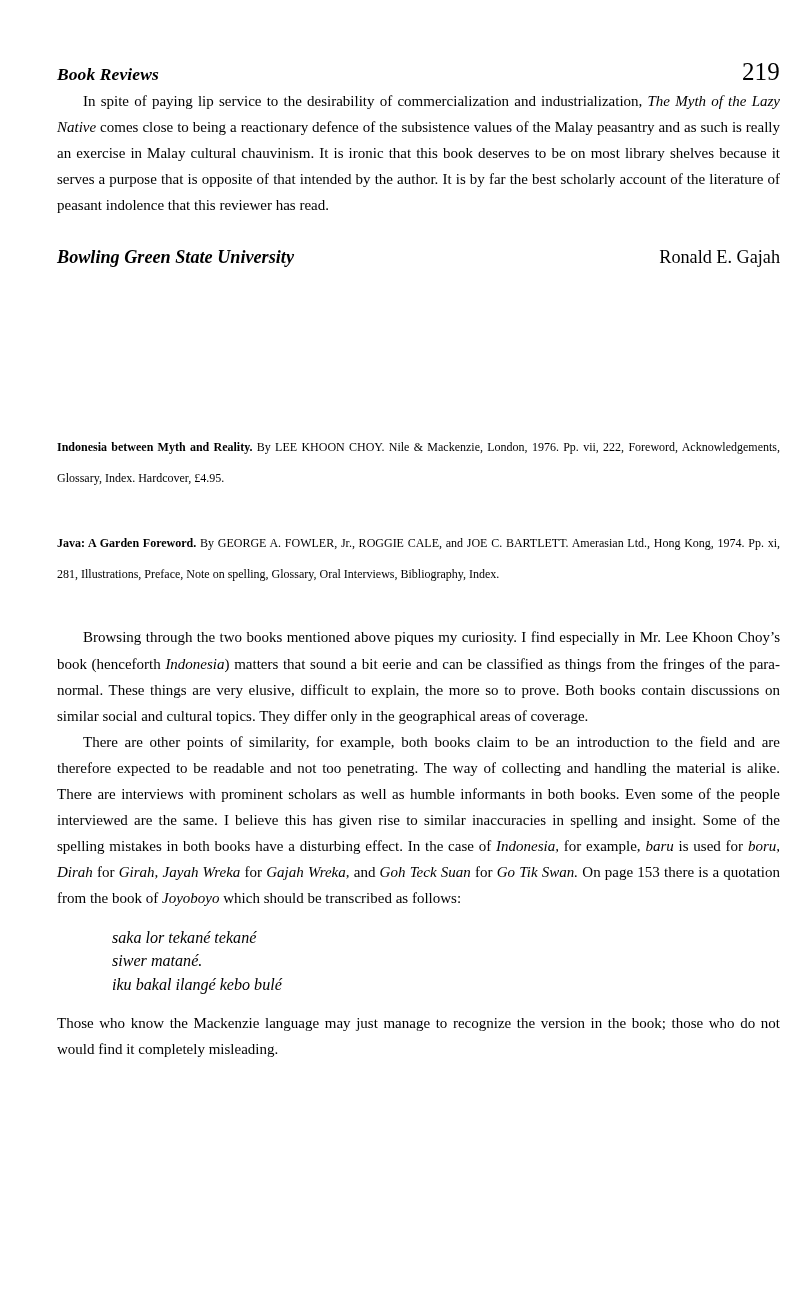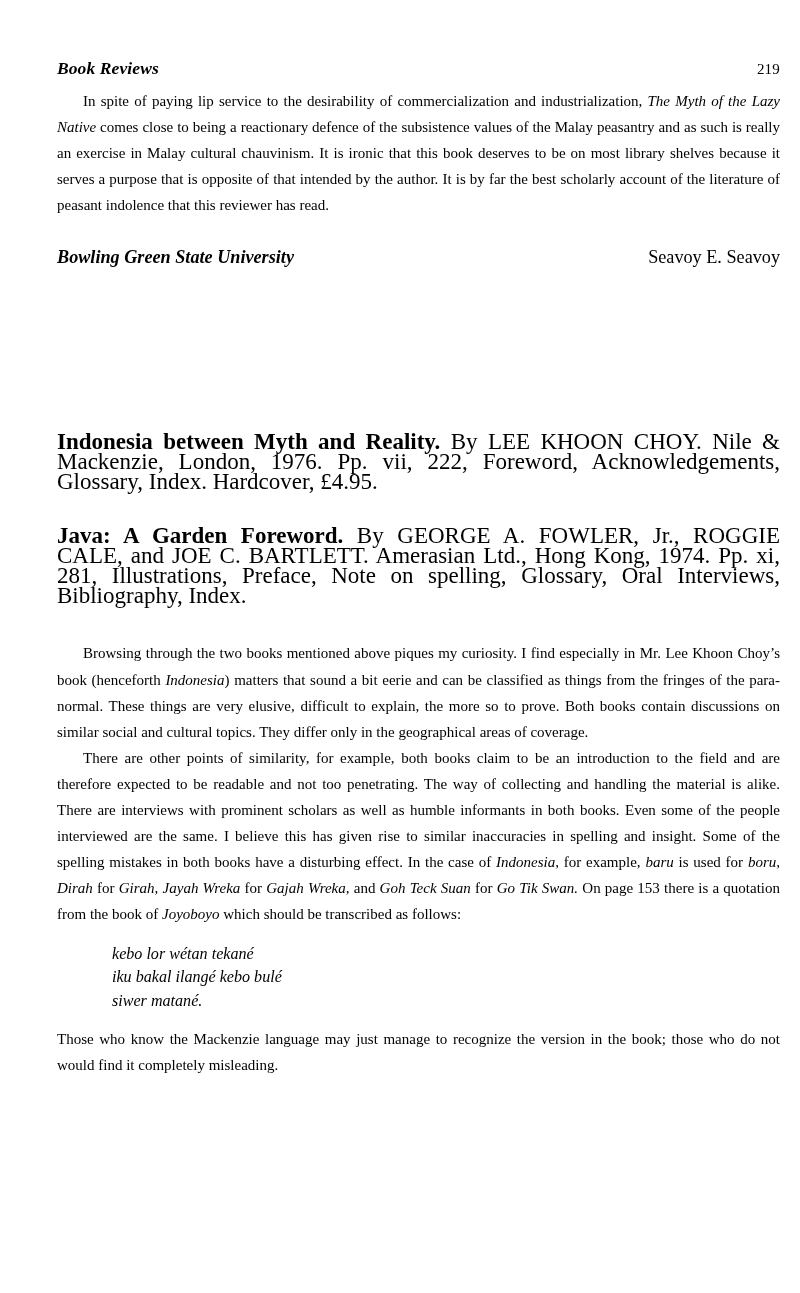--- a/index.html
+++ b/index.html
@@ -35,21 +35,21 @@
     padding-top: 14px;
     height: 30px;
   }
   .running-head-title {
     font-style: italic;
     font-weight: bold;
     font-size: 17.5px;
     letter-spacing: 0.1px;
   }
   .running-head-folio {
-    font-size: 15px;
+    font-size: 25px;
     font-weight: normal;
     letter-spacing: 0.2px;
   }
 
   
   .para {
     font-size: 15px;
     line-height: 26.1px;
     text-align: justify;
     text-justify: inter-word;
@@ -79,22 +79,22 @@
   }
   .attribution-reviewer {
     font-style: normal;
   }
 
   
   .section-break { height: 162px; }
 
   
   .book-entry {
-    font-size: 23px;
-    line-height: 20px;
+    font-size: 12px;
+    line-height: 31px;
     text-align: justify;
     margin: 0;
   }
   .book-entry .book-title {
     font-weight: bold;
   }
   .entry-gap-large { height: 34px; }
 
   
   .verse {
@@ -117,21 +117,21 @@
       <span class="running-head-title">Book Reviews</span>
       <span class="running-head-folio">219</span>
     </div>
 
     <p class="para indent"><span>In spite of paying lip service to the desirability of commercialization and industrialization, </span><span class="italic">The Myth of the Lazy Native</span><span> comes close to being a reactionary defence of the subsistence values of the Malay peasantry and as such is really an exercise in Malay cultural chauvinism. It is ironic that this book deserves to be on most library shelves because it serves a purpose that is opposite of that intended by the author. It is by far the best scholarly account of the literature of peasant indolence that this reviewer has read.</span></p>
 
     <div class="gap-after-first-para"></div>
 
     <div class="attribution">
       <span class="attribution-affiliation">Bowling Green State University</span>
-      <span class="attribution-reviewer">Seavoy E. Seavoy</span>
+      <span class="attribution-reviewer">Ronald E. Gajah</span>
     </div>
 
     <div class="section-break"></div>
 
     <p class="book-entry">
       <span class="book-title">Indonesia between Myth and Reality.</span><span> By LEE KHOON CHOY. Nile &amp; Mackenzie, London, 1976. Pp. vii, 222, Foreword, Acknowledgements, Glossary, Index. Hardcover, £4.95.</span>
     </p>
 
     <div class="entry-gap-large"></div>
 
@@ -139,23 +139,23 @@
       <span class="book-title">Java: A Garden Foreword.</span><span> By GEORGE A. FOWLER, Jr., ROGGIE CALE, and JOE C. BARTLETT. Amerasian Ltd., Hong Kong, 1974. Pp. xi, 281, Illustrations, Preface, Note on spelling, Glossary, Oral Interviews, Bibliography, Index.</span>
     </p>
 
     <div class="entry-gap-large"></div>
 
     <p class="para indent"><span>Browsing through the two books mentioned above piques my curiosity. I find especially in Mr. Lee Khoon Choy’s book (henceforth </span><span class="italic">Indonesia</span><span>) matters that sound a bit eerie and can be classified as things from the fringes of the para-normal. These things are very elusive, difficult to explain, the more so to prove. Both books contain discussions on similar social and cultural topics. They differ only in the geographical areas of coverage.</span></p>
 
     <p class="para indent"><span>There are other points of similarity, for example, both books claim to be an introduction to the field and are therefore expected to be readable and not too penetrating. The way of collecting and handling the material is alike. There are interviews with prominent scholars as well as humble informants in both books. Even some of the people interviewed are the same. I believe this has given rise to similar inaccuracies in spelling and insight. Some of the spelling mistakes in both books have a disturbing effect. In the case of </span><span class="italic">Indonesia,</span><span> for example, </span><span class="italic">baru</span><span> is used for </span><span class="italic">boru, Dirah</span><span> for </span><span class="italic">Girah, Jayah Wreka</span><span> for </span><span class="italic">Gajah Wreka,</span><span> and </span><span class="italic">Goh Teck Suan</span><span> for </span><span class="italic">Go Tik Swan.</span><span> On page 153 there is a quotation from the book of </span><span class="italic">Joyoboyo</span><span> which should be transcribed as follows:</span></p>
 
     <div class="verse">
-      <div class="verse-line">kebo lor wétan tekané</div>
+      <div class="verse-line">saka lor tekané tekané</div>
+      <div class="verse-line">siwer matané.</div>
       <div class="verse-line">iku bakal ilangé kebo bulé</div>
-      <div class="verse-line">siwer matané.</div>
     </div>
 
     <div class="verse-gap-after"></div>
 
     <p class="para">Those who know the Mackenzie language may just manage to recognize the version in the book; those who do not would find it completely misleading.</p>
 
   </div>
 </div>
 
 </body></html>

